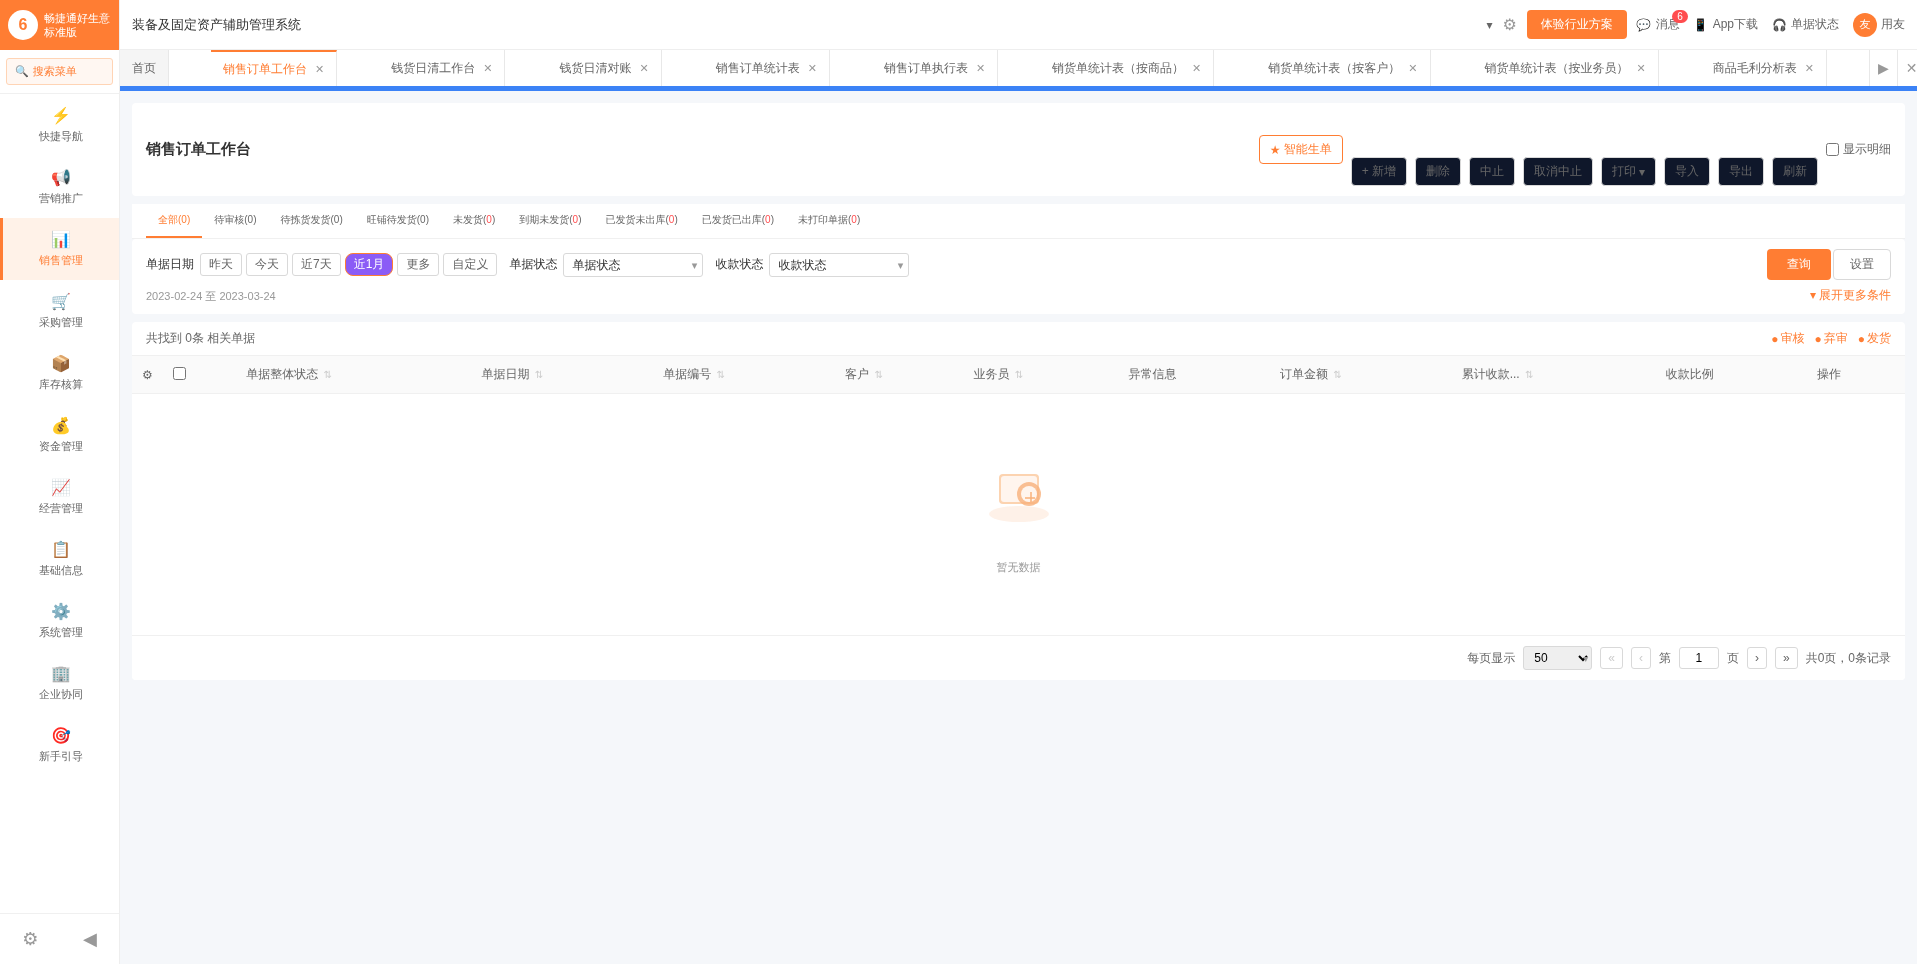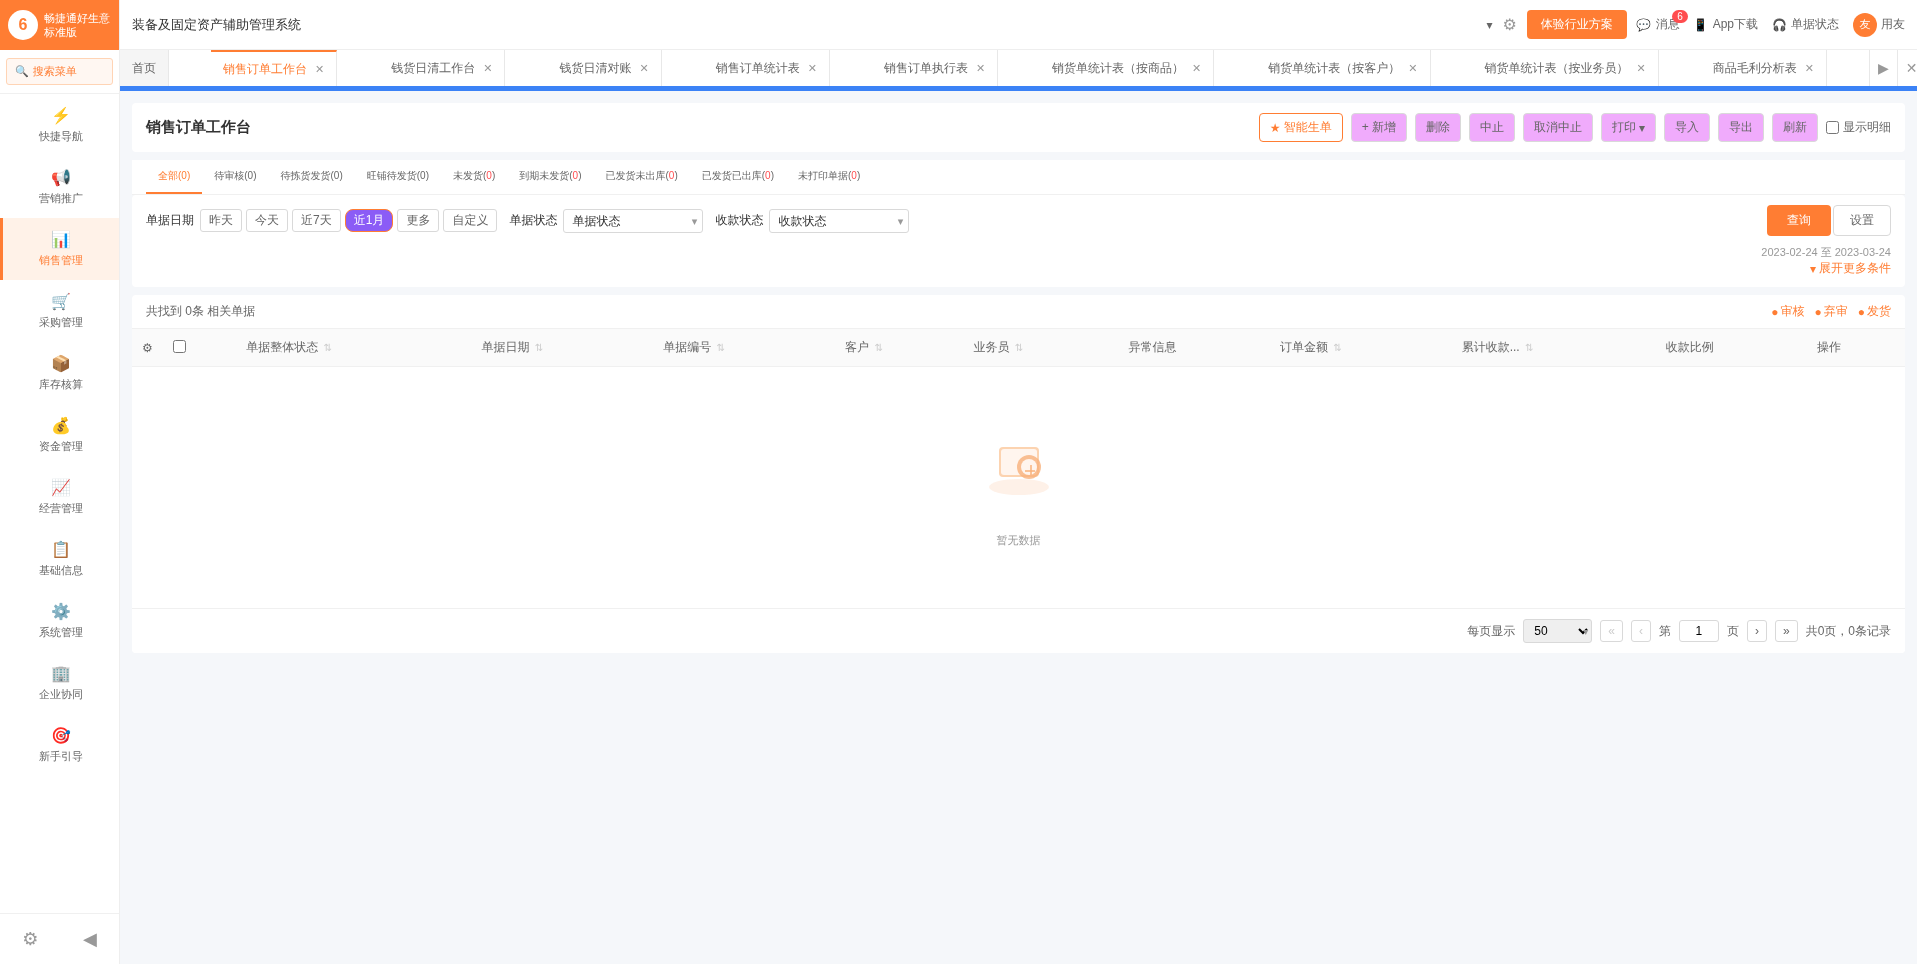--- a/index.html
+++ b/index.html
@@ -42,21 +42,21 @@
     .tab-end-btn { padding: 0 8px; color: #999; cursor: pointer; font-size: 14px; height: 36px; display: flex; align-items: center; border-left: 1px solid #e8e8e8; }
 
     
     .content { flex: 1; padding: 12px; overflow: auto; background: #f5f7fa; }
 
     
     .page-header { background: #fff; padding: 10px 14px; margin-bottom: 8px; border-radius: 4px; display: flex; align-items: center; }
     .page-title { font-size: 15px; font-weight: bold; color: #333; flex: 1; }
     .toolbar { display: flex; align-items: center; gap: 8px; }
     .btn-smart { background: #fff; border: 1px solid #ff7d33; color: #ff7d33; padding: 5px 10px; border-radius: 4px; font-size: 12px; cursor: pointer; display: flex; align-items: center; gap: 3px; }
-    .btn-toolbar { background: #f0abfc; border: 1px solid #d9d9d9; color: #666; padding: 5px 10px; border-radius: 4px; font-size: 12px; cursor: pointer; display: flex; align-items: center; gap: 3px; }
+    .btn-toolbar { background: #0f172a; border: 1px solid #d9d9d9; color: #666; padding: 5px 10px; border-radius: 4px; font-size: 12px; cursor: pointer; display: flex; align-items: center; gap: 3px; margin-top: 44px; }
     .checkbox-label { display: flex; align-items: center; gap: 4px; color: #666; font-size: 12px; cursor: pointer; }
 
     
     .filter-bar { background: #fff; padding: 10px 14px; margin-bottom: 8px; border-radius: 4px; }
     .filter-row { display: flex; align-items: center; gap: 12px; flex-wrap: wrap; }
     .filter-item { display: flex; align-items: center; gap: 6px; font-size: 12px; color: #666; }
     .filter-label { color: #333; white-space: nowrap; }
     .filter-time-btns { display: flex; gap: 4px; }
     .filter-time-btn { padding: 2px 8px; border: 1px solid #d9d9d9; border-radius: 3px; cursor: pointer; color: #666; font-size: 12px; background: #fff; }
     .filter-time-btn.active { background: #8b5cf6; color: #fff; border-color: #ff7d33; border-radius: 8px; }
@@ -344,21 +344,21 @@
             </select>
           </div>
         </div>
         <div class="filter-right">
           <div style="display:flex; gap:2px;">
             <button class="btn-query">查询</button>
             <button class="btn-settings">设置</button>
           </div>
         </div>
       </div>
-      <div style="display:flex; align-items:flex-end; margin-top:6px;flex-direction:column;">
+      <div style="display:flex; align-items:center; margin-top:6px;">
         <span class="filter-date-range">2023-02-24 至 2023-03-24</span>
         <span style="margin-left:auto;">
           <span class="expand-btn">
             <span>▾</span>
             <span>展开更多条件</span>
           </span>
         </span>
       </div>
     </div>
 

